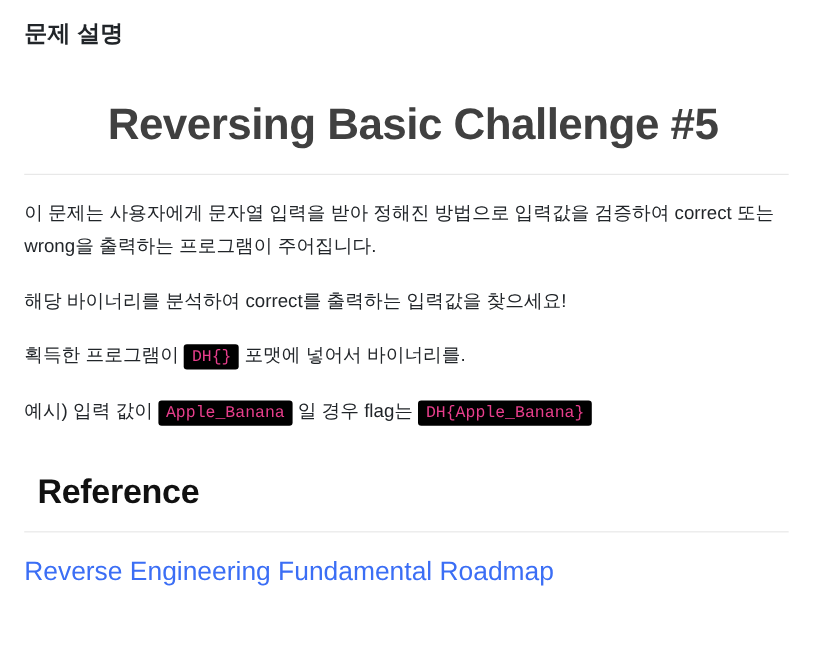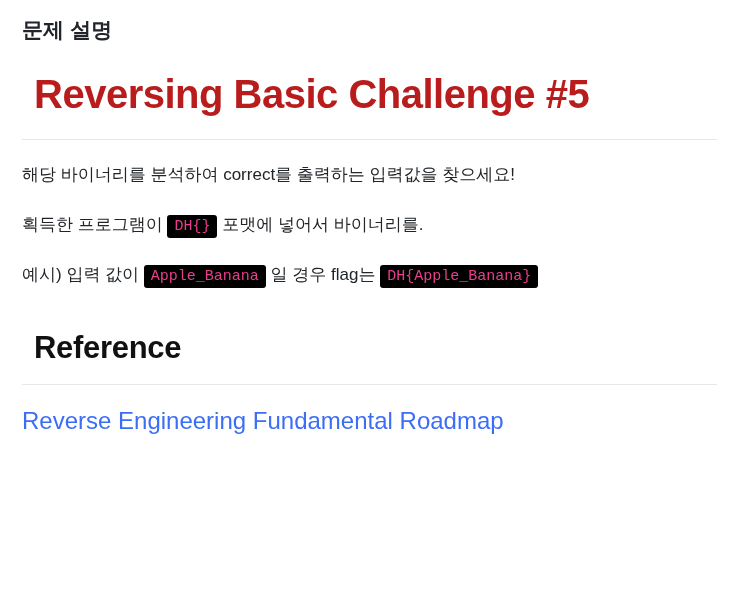--- a/index.html
+++ b/index.html
@@ -22,24 +22,25 @@
   .section-label {
     font-size: 21px;
     font-weight: bold;
     color: #212529;
     margin: 0 0 10px 0;
     letter-spacing: 0.1px;
   }
   .title {
     font-size: 40px;
     font-weight: bold;
-    color: #b91c1c;
-    margin: 27px 0 0 12px;
+    color: #404040;
+    margin: 46px 0 0 12px;
     letter-spacing: -0.5px;
     line-height: 1.15;
+    text-align: center;
   }
   .divider {
     border: none;
     border-top: 1px solid #e6e6e6;
     margin: 22px 0 20px 0;
   }
   p.body-text {
     font-size: 17px;
     line-height: 1.75;
     margin: 0 0 20px 0;
@@ -79,20 +80,23 @@
 <body>
 
 <div class="page">
 
   <div class="section-label">문제 설명</div>
 
   <h1 class="title">Reversing Basic Challenge #5</h1>
 
   <hr class="divider">
 
+  <p class="body-text">
+    <span>이 문제는 사용자에게 문자열 입력을 받아 정해진 방법으로 입력값을 검증하여 correct 또는 wrong을 출력하는 프로그램이 주어집니다.</span>
+  </p>
 
   <p class="body-text">
     <span>해당 바이너리를 분석하여 correct를 출력하는 입력값을 찾으세요!</span>
   </p>
 
   <p class="body-text">
     <span>획득한 프로그램이 </span><code class="inline">DH{}</code><span> 포맷에 넣어서 바이너리를.</span>
   </p>
 
   <p class="body-text tight">

